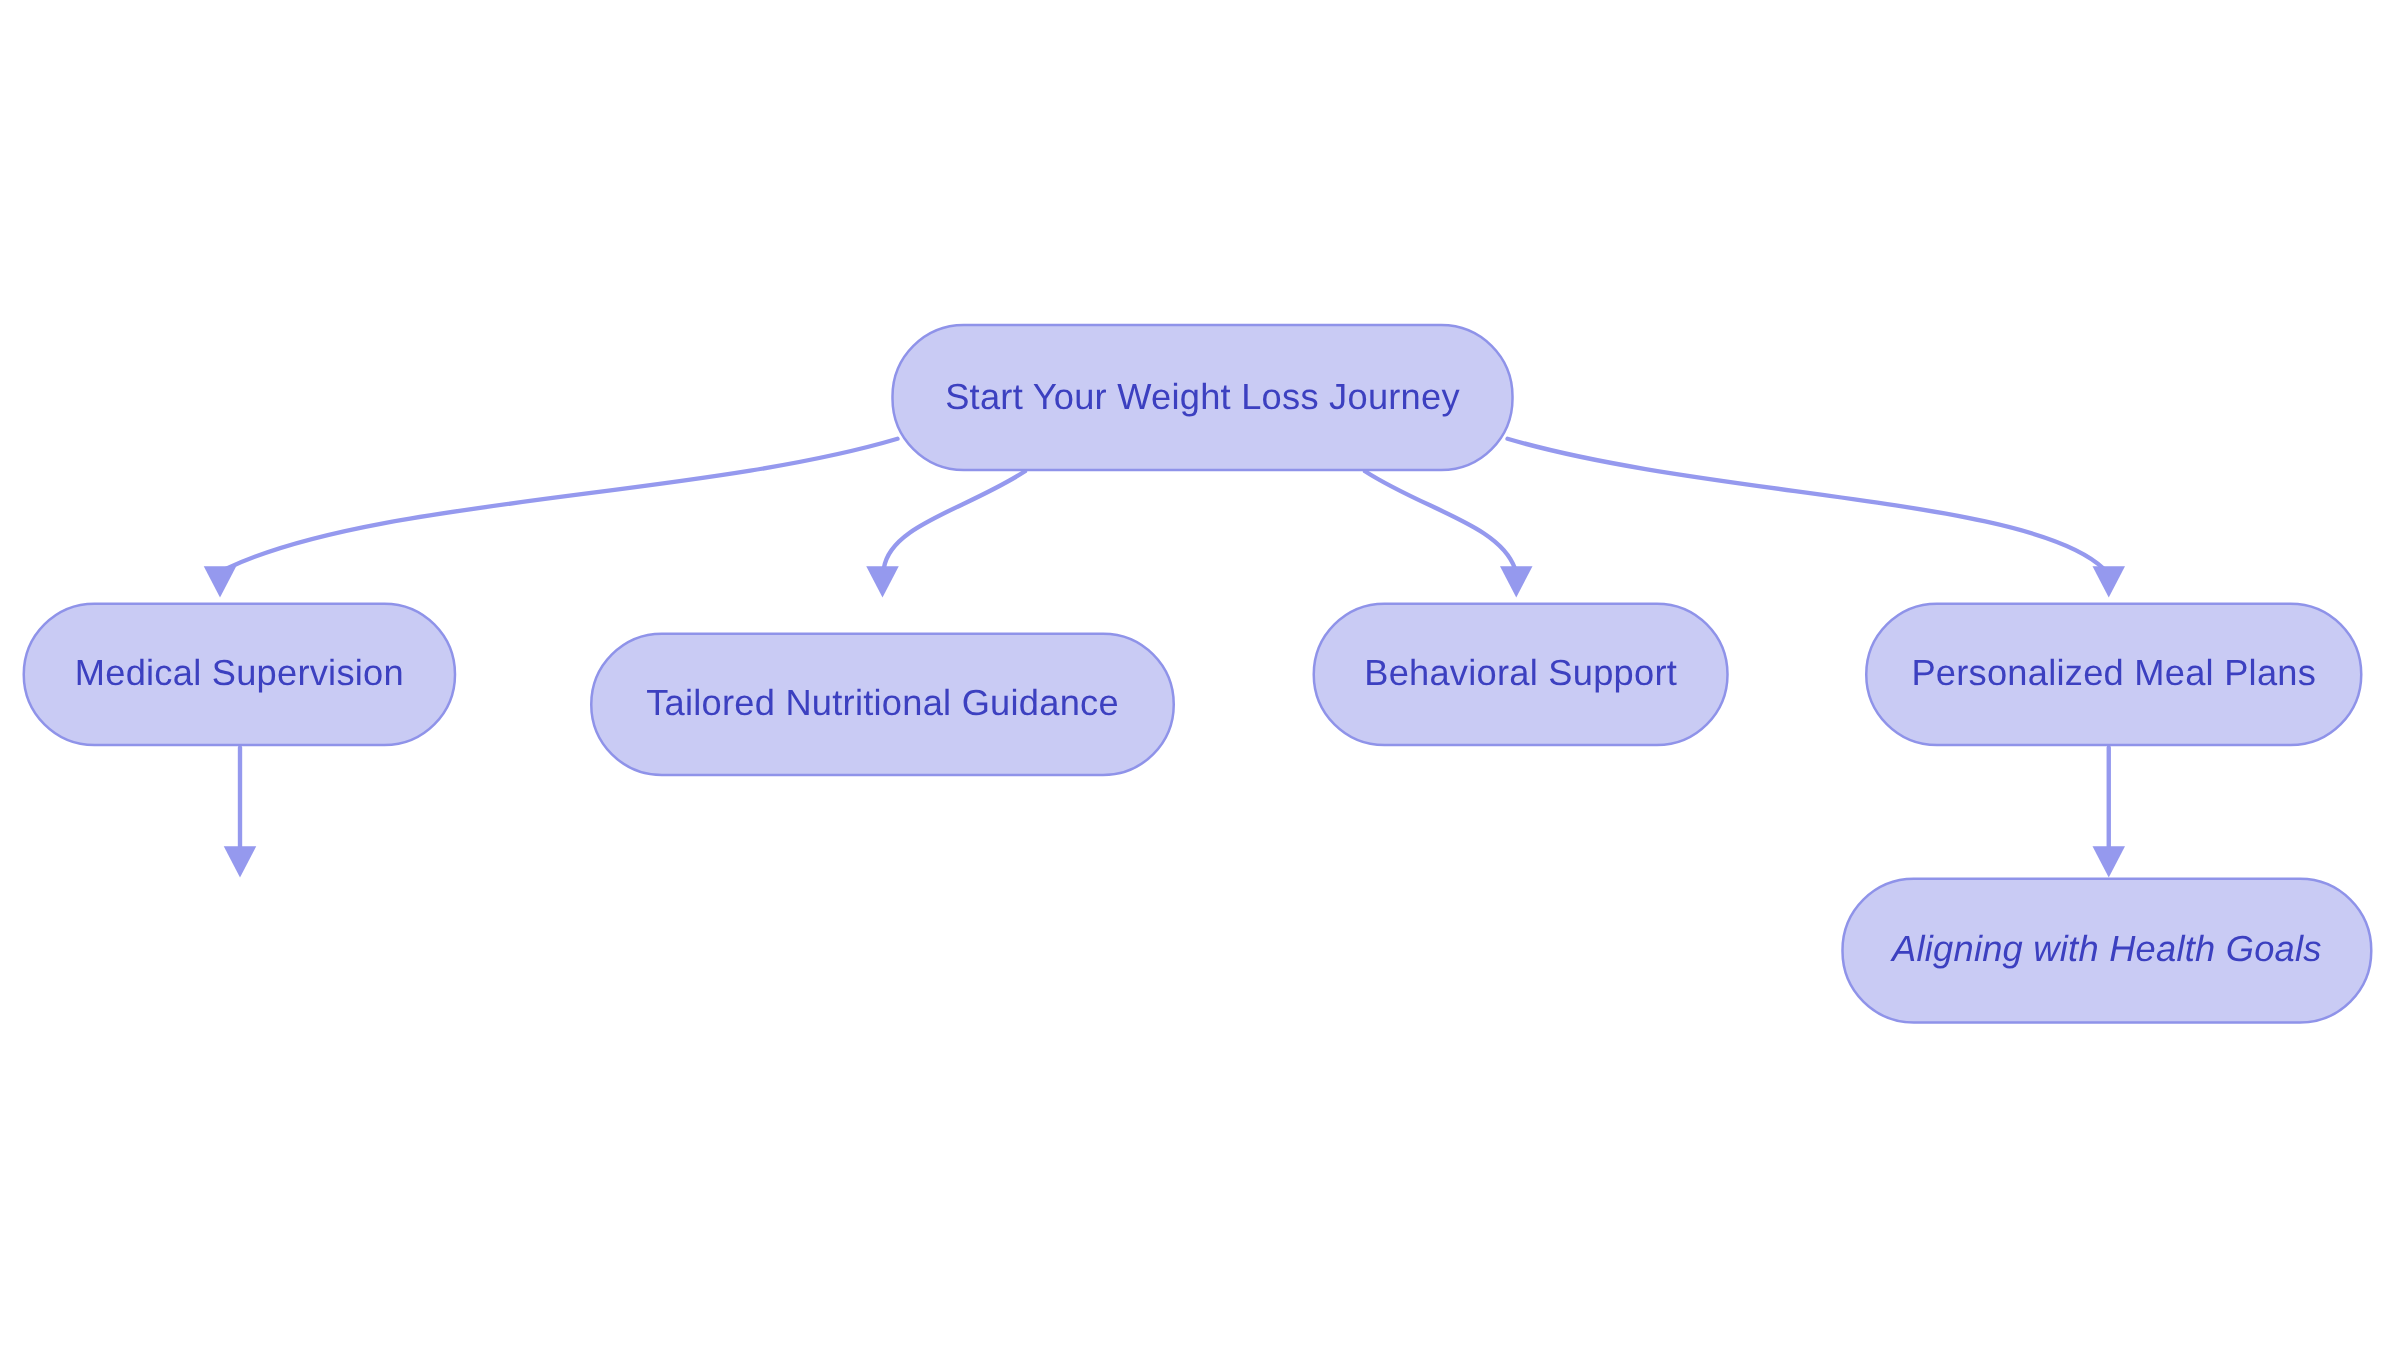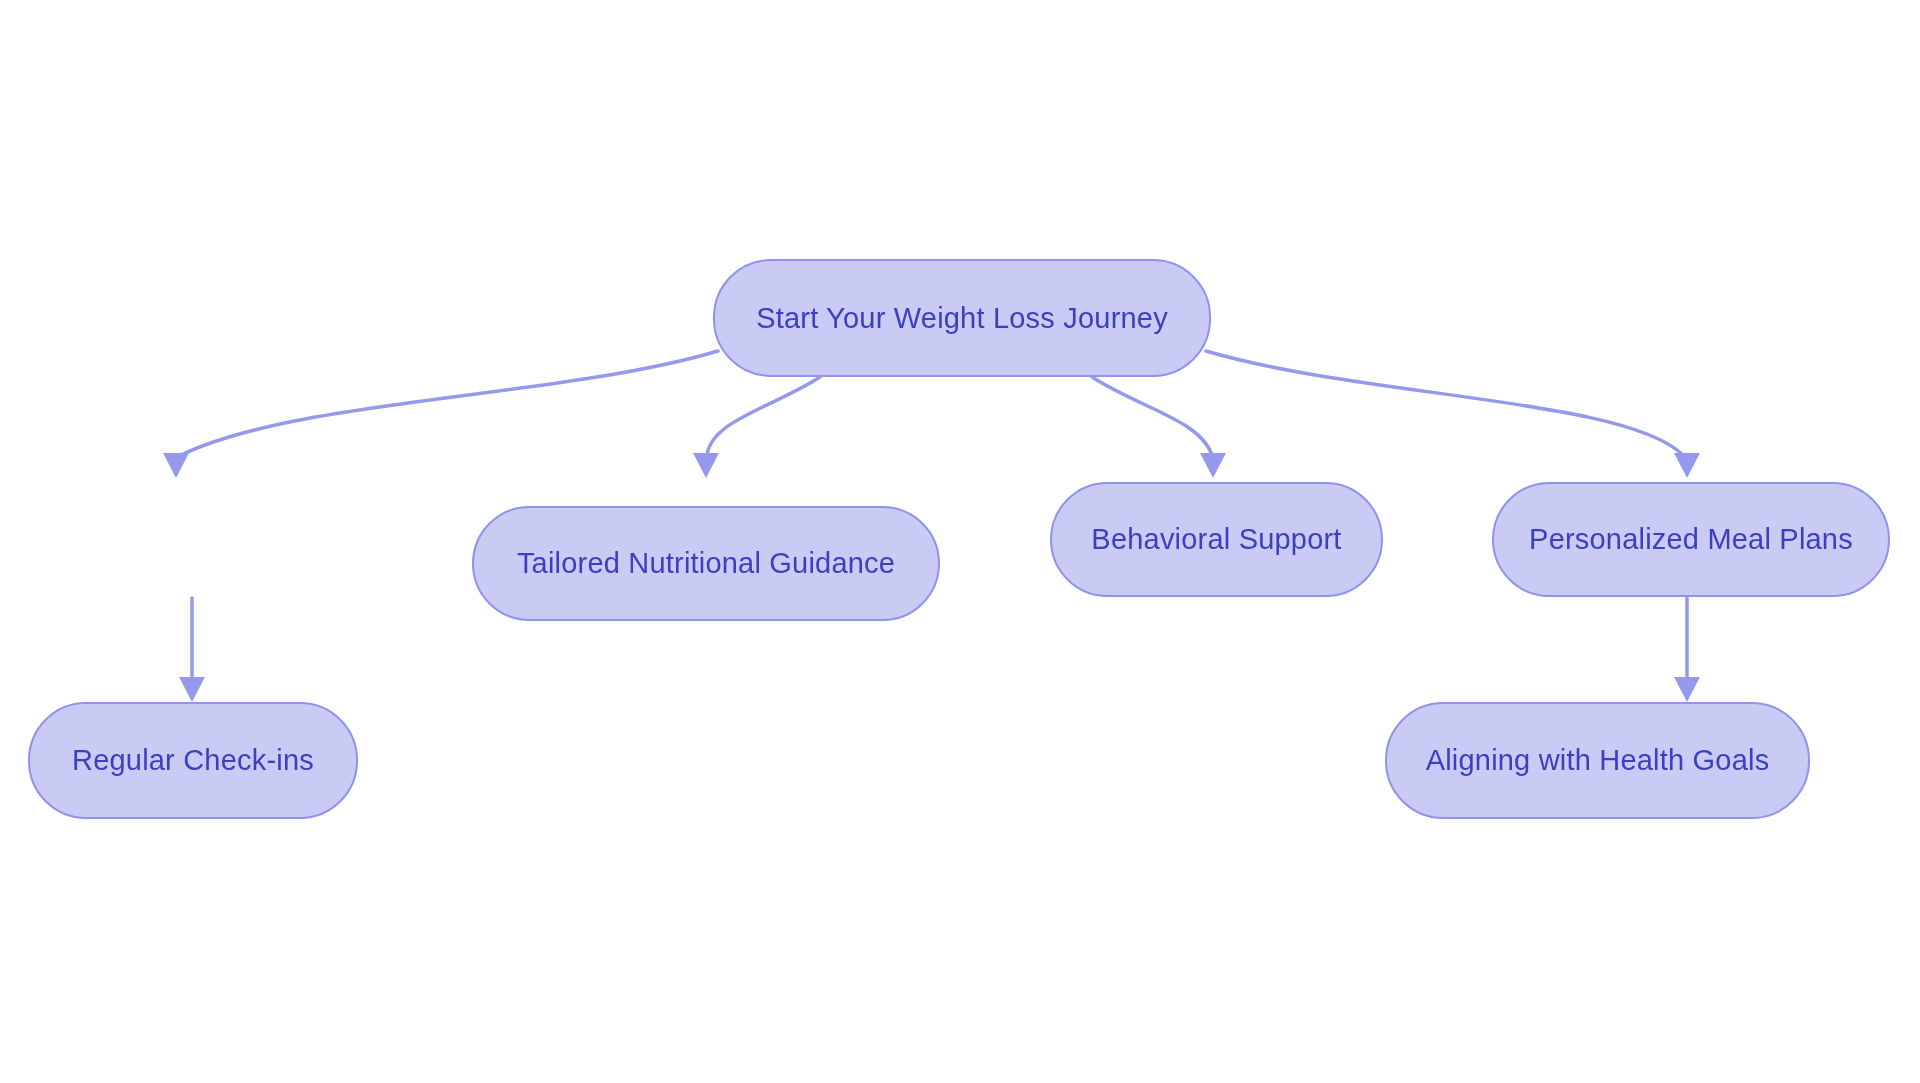--- a/index.html
+++ b/index.html
@@ -47,21 +47,21 @@
     font-size:29px;
     letter-spacing:0.2px;
     white-space:nowrap;
   }
   .node-start     {left:713px;  top:259px; width:498px; height:118px;}
   .node-medical   {left:18px;   top:482px; width:347px; height:115px;}
   .node-nutrition {left:472px;  top:482px; width:468px; height:115px;margin-top:24px;}
   .node-behavioral{left:1050px; top:482px; width:333px; height:115px;}
   .node-meal      {left:1492px; top:482px; width:398px; height:115px;}
   .node-checkins  {left:28px;   top:702px; width:330px; height:117px;}
-  .node-goals     {left:1385px; top:702px; width:425px; height:117px;}
+  .node-goals     {left:1473px; top:702px; width:425px; height:117px;font-style:italic;}
 </style>
 </head>
 <body>
 
 <div class="canvas">
 
   <svg class="edges" viewBox="0 0 1920 1083">
     <g>
       <path d="M 718 351 C 560 398, 300 398, 181 455"></path>
       <polygon points="163,453 189,453 176,478"></polygon>
@@ -85,34 +85,34 @@
     <g>
       <path d="M 1687 598 L 1687 679"></path>
       <polygon points="1674,677 1700,677 1687,702"></polygon>
     </g>
   </svg>
 
   <div class="node node-start">
     <span>Start Your Weight Loss Journey</span>
   </div>
 
+  <div class="node node-medical">
+    <span>Medical Supervision</span>
+  </div>
 
   <div class="node node-nutrition">
     <span>Tailored Nutritional Guidance</span>
   </div>
 
   <div class="node node-meal">
     <span>Personalized Meal Plans</span>
   </div>
 
   <div class="node node-behavioral">
     <span>Behavioral Support</span>
   </div>
 
-  <div class="node node-checkins">
-    <span>Regular Check-ins</span>
-  </div>
 
   <div class="node node-goals">
     <span>Aligning with Health Goals</span>
   </div>
 
 </div>
 
 </body></html>

